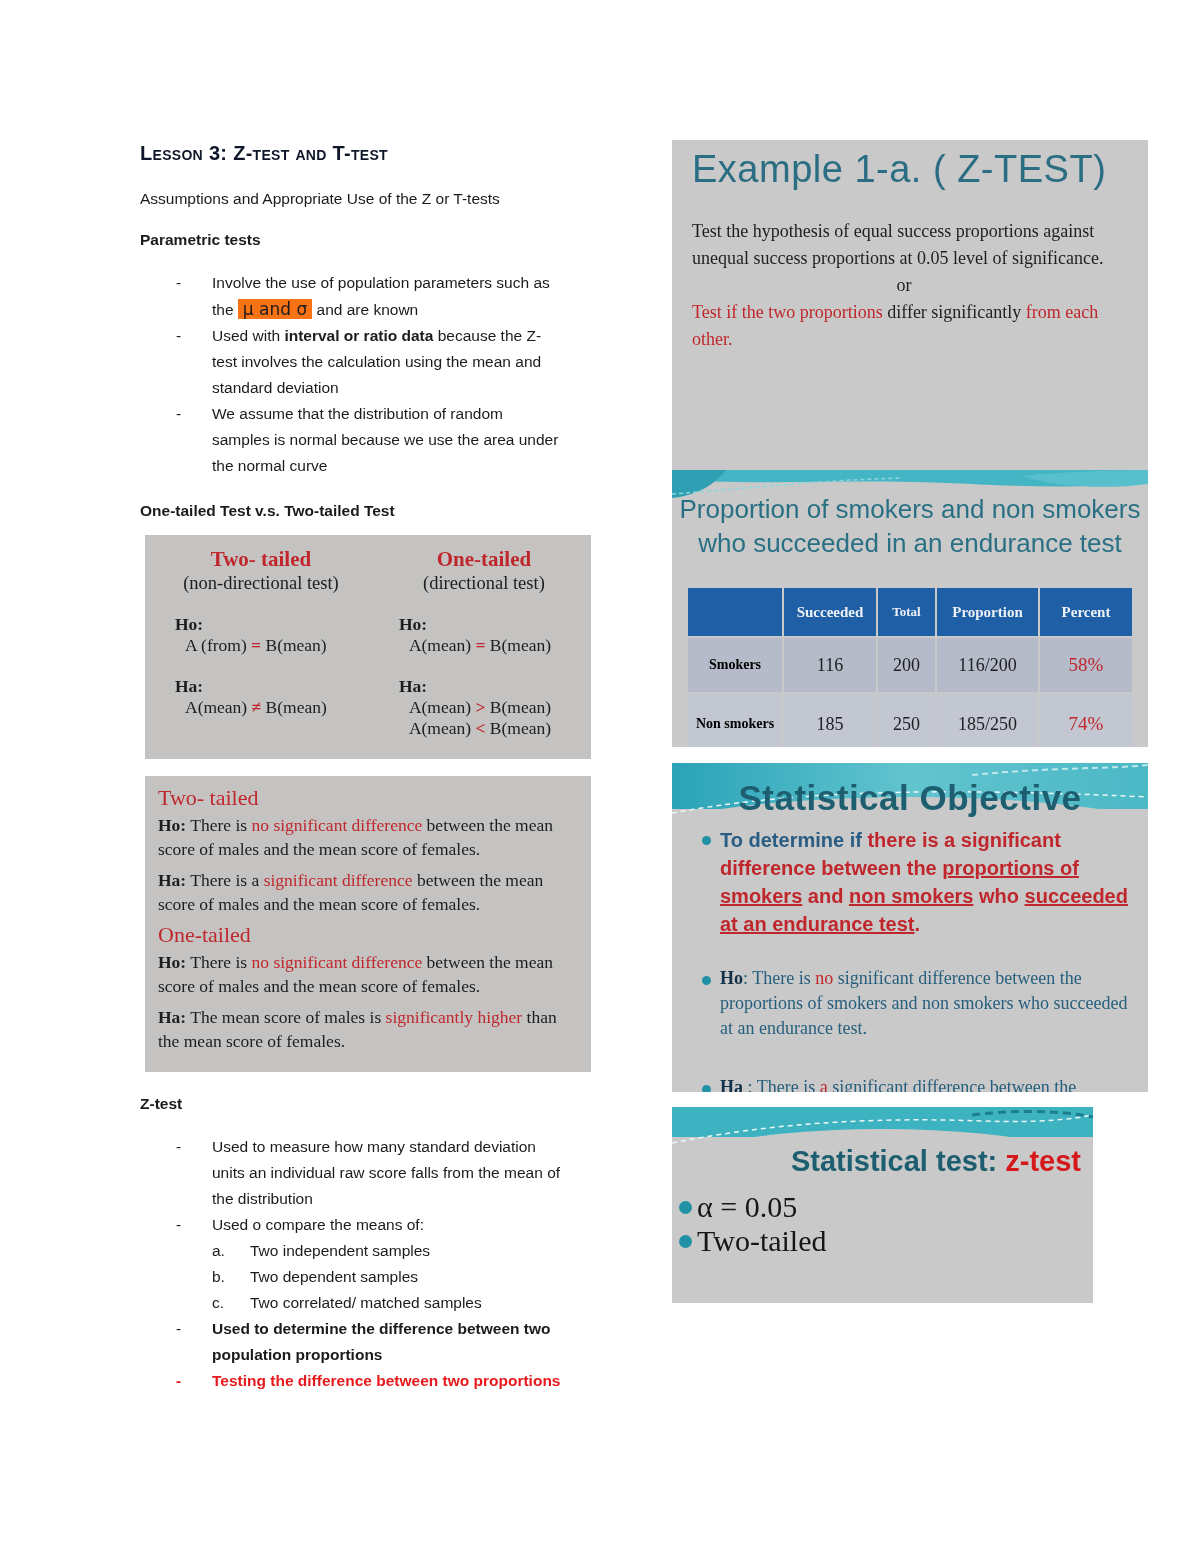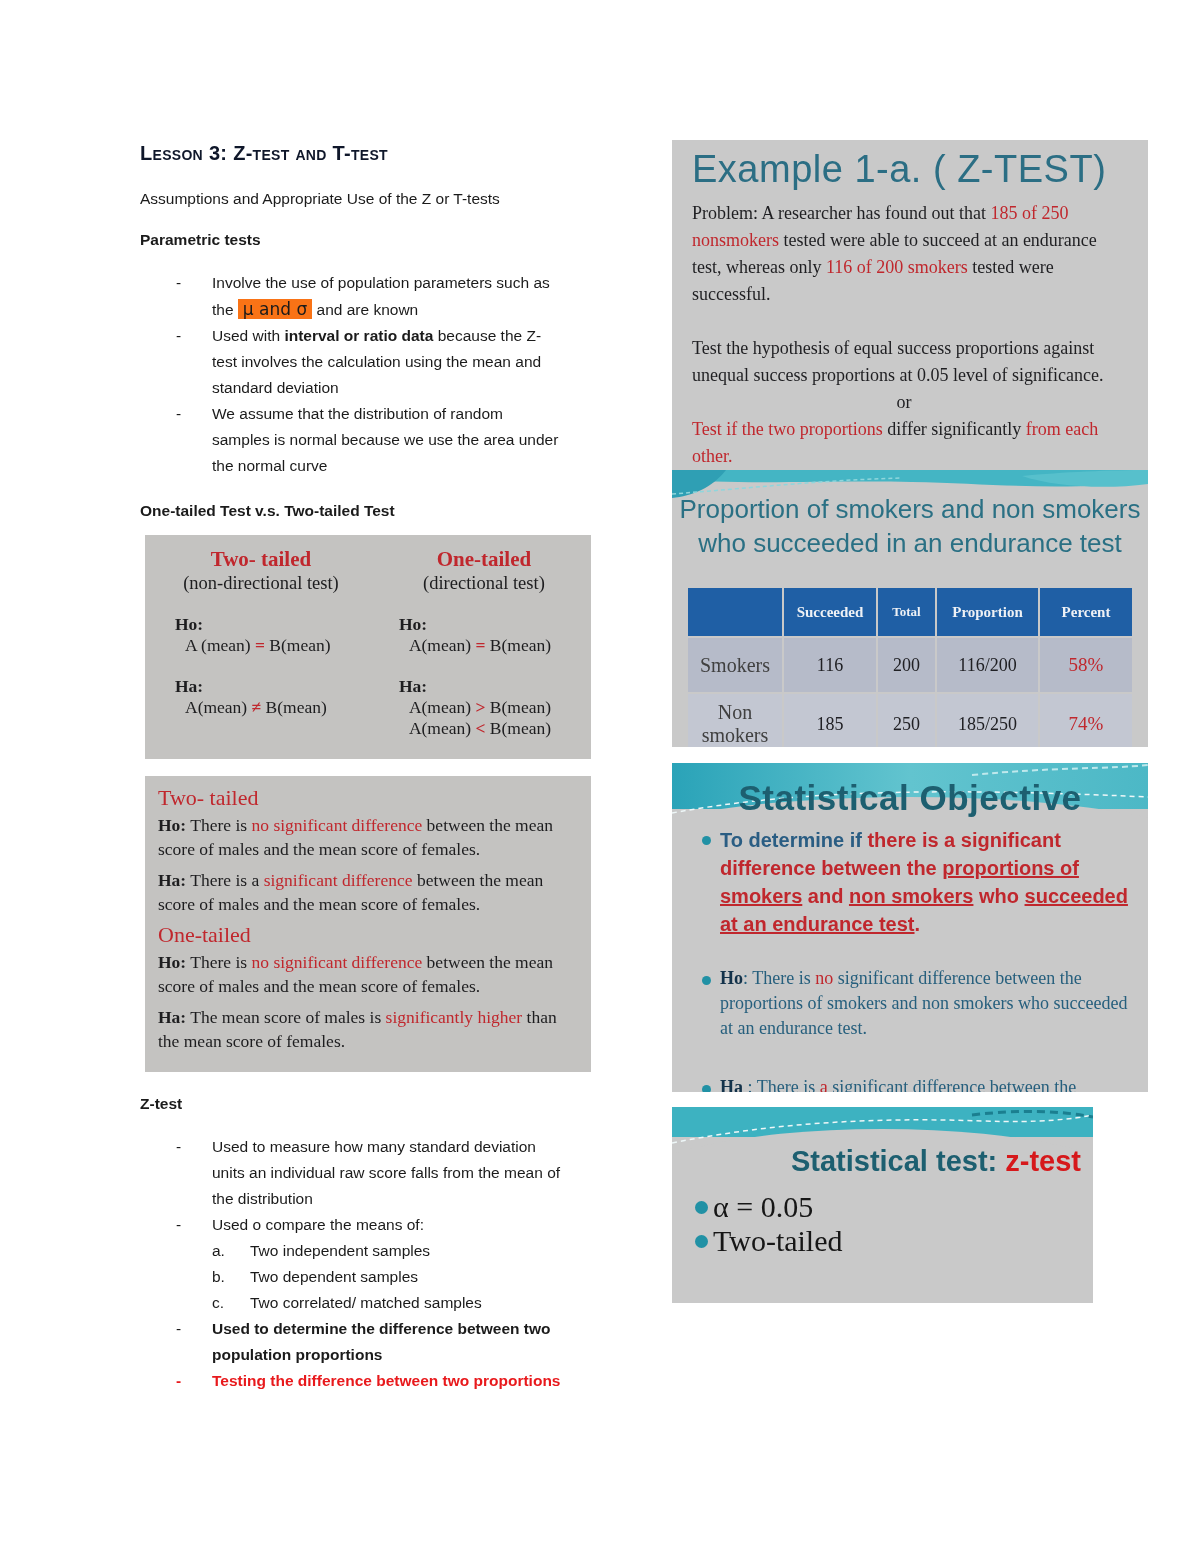--- a/index.html
+++ b/index.html
@@ -58,21 +58,21 @@
   .s2-title { position:relative; margin-top:22px; text-align:center; font-size:26px;
               line-height:34px; color:#2a7084; }
   .s2-table { margin:26px auto 0; border-collapse:separate; border-spacing:2px;
               font-family:"Liberation Serif", serif; }
   .s2-table th { background:#1f5fa5; color:#eef1f5; font-weight:700; font-size:15px;
                  height:46px; text-align:center; }
   .s2-table th.small { font-size:13px; }
   .s2-table td { text-align:center; font-size:18px; color:#202024; height:52px; }
   .s2-table tr.r1 td { background:#b6bbc9; }
   .s2-table tr.r2 td { background:#c3c7d2; height:58px; }
-  .s2-table td.rowlabel { color:#404040; font-weight:400; font-size:20px; }
+  .s2-table td.rowlabel { color:#000000; font-weight:700; font-size:14px; }
   .s2-table td.pct { color:#c0272d; font-size:19px; }
 
   .slide3 { top:763px; width:476px; height:329px; }
   .s3-title { position:relative; text-align:center; margin-top:15px; font-size:35px;
               font-weight:700; color:#1d5f70; letter-spacing:0.5px; }
   .s3-content { position:relative; padding:8px 14px 0 28px; }
   .s3-li { display:flex; }
   .dot { flex:none; width:9px; height:9px; border-radius:50%; background:#2191a5;
          margin:10px 9px 0 2px; }
   .s3-b1 { font-weight:700; font-size:20px; line-height:28px; color:#c0272d; }
@@ -81,21 +81,21 @@
   .s3-serif { font-family:"Liberation Serif", serif; font-size:18px; line-height:25px;
               color:#265f7d; }
   .s3-serif .lbl { font-weight:700; color:#13324a; }
   .s3-b2 { margin-top:28px; }
   .s3-b3 { margin-top:34px; }
 
   .slide4 { top:1107px; width:421px; height:196px; }
   .s4-title { position:relative; margin-top:38px; text-align:right; padding-right:12px;
               font-size:29px; font-weight:700; color:#1d5f70; }
   .s4-title .red4 { color:#d6181b; }
-  .s4-li { display:flex; align-items:center; padding-left:23px; }
+  .s4-li { display:flex; align-items:center; padding-left:7px; }
   .s4-li.first { margin-top:12px; }
   .dot4 { flex:none; width:13px; height:13px; border-radius:50%; background:#2191a5;
           margin-right:5px; }
   .s4-text { font-family:"Liberation Serif", serif; font-size:30px; color:#161616; }
 </style>
 </head>
 <body>
 
 <div class="page">
 
@@ -121,21 +121,21 @@
 
     <div class="sec-heading">One-tailed Test v.s. Two-tailed Test</div>
 
     <div class="box box1">
       <div class="cols">
         <div class="col-left">
           <div class="box-title">Two- tailed</div>
           <div class="box-sub">(non-directional test)</div>
           <div class="hyp-block">
             <div class="hyp-label">Ho:</div>
-            <div class="hyp-line"><span>A (mean) </span><span class="op-red">=</span><span> B(mean)</span></div>
+            <div class="hyp-line"><span>A (from) </span><span class="op-red">=</span><span> B(mean)</span></div>
           </div>
           <div class="hyp-block">
             <div class="hyp-label">Ha:</div>
             <div class="hyp-line"><span>A(mean) </span><span class="op-red">≠</span><span> B(mean)</span></div>
           </div>
         </div>
         <div class="col-right">
           <div class="box-title">One-tailed</div>
           <div class="box-sub">(directional test)</div>
           <div class="hyp-block">
@@ -192,21 +192,20 @@
       <div class="dash-item red-bold">
         <span class="marker">-</span>
         <span class="txt">Testing the difference between two proportions</span>
       </div>
     </div>
   </div>
 
   <div class="slide slide1">
     <div class="s1-title">Example 1-a. ( Z-TEST)</div>
     <div class="s1-body">
-      <p><span>Problem: A researcher has found out that </span><span class="red">185 of 250 nonsmokers</span><span> tested were able to succeed at an endurance test, whereas only </span><span class="red">116 of 200 smokers</span><span> tested were successful.</span></p>
       <p class="s1-p2">Test the hypothesis of equal success proportions against unequal success proportions at 0.05 level of significance.</p>
       <p class="s1-or">or</p>
       <p><span class="red">Test if the two proportions</span><span> differ significantly </span><span class="red">from each other.</span></p>
     </div>
   </div>
 
   <div class="slide slide2">
     <svg class="deco" width="476" height="30" viewBox="0 0 476 30">
       <path d="M0,0 H476 V10 C 400,22 330,14 240,12 C 150,10 60,16 0,8 Z" fill="#44b5c4"></path>
       <path d="M0,0 H54 C 40,18 20,26 0,28 Z" fill="#2f9fb4"></path>

